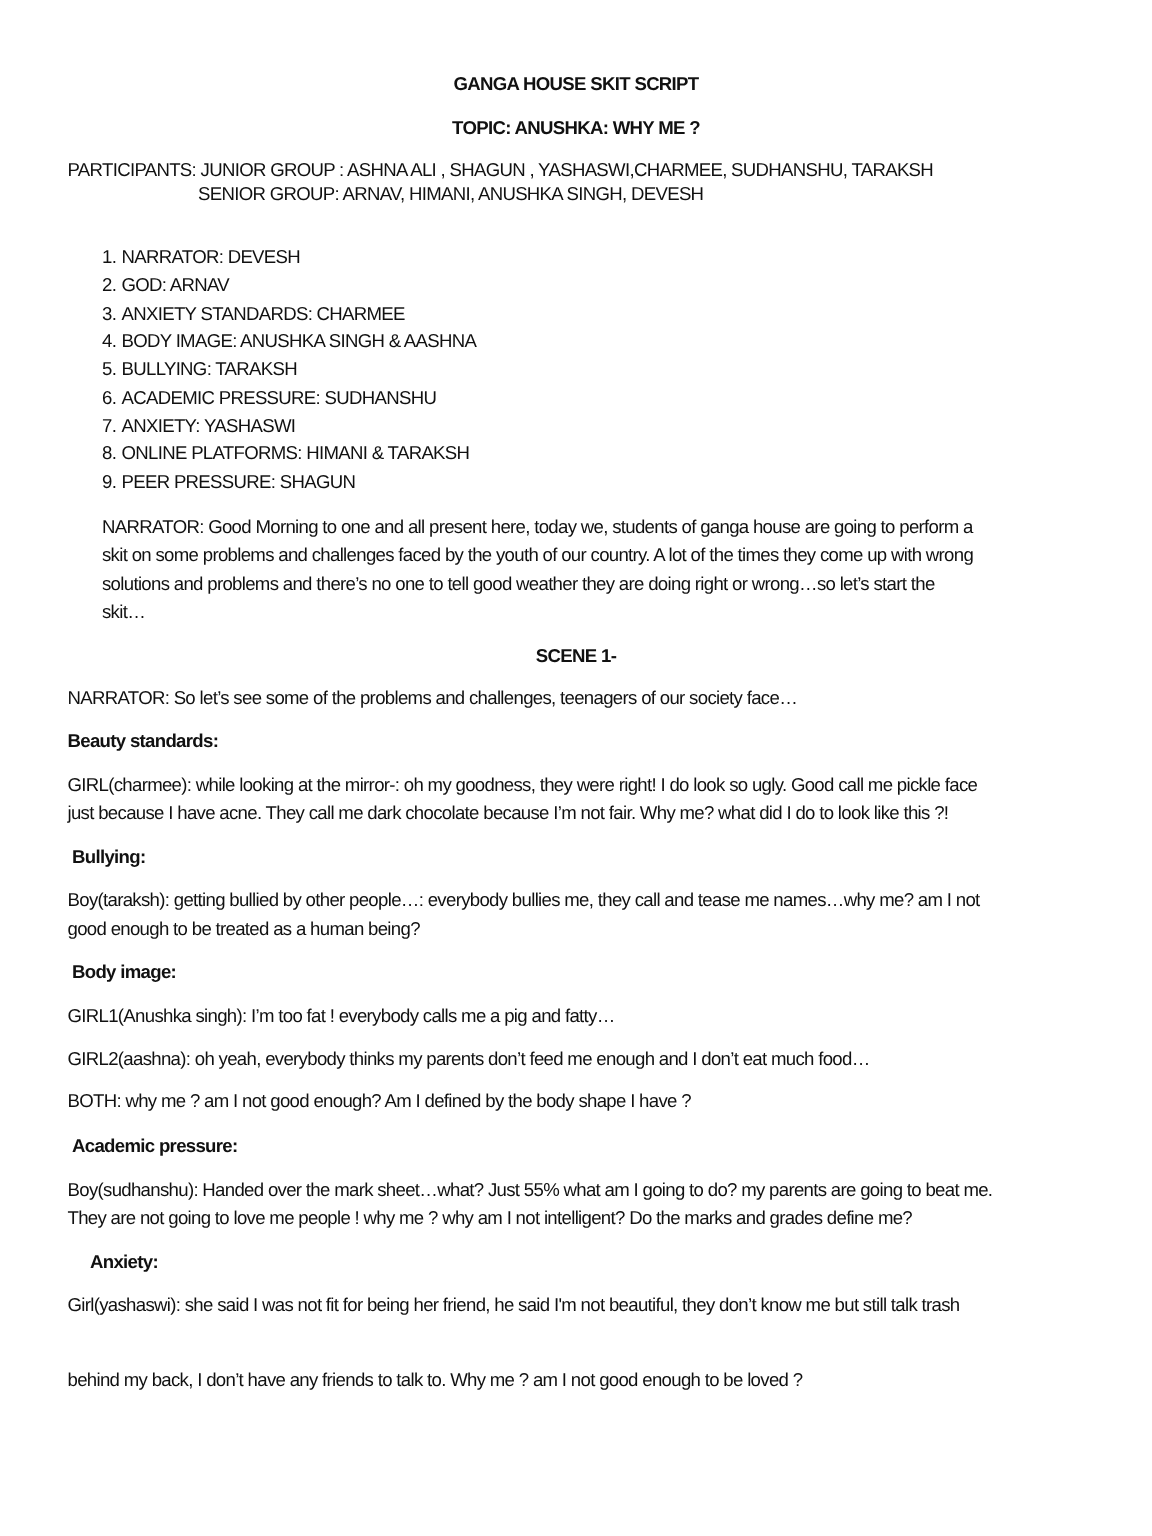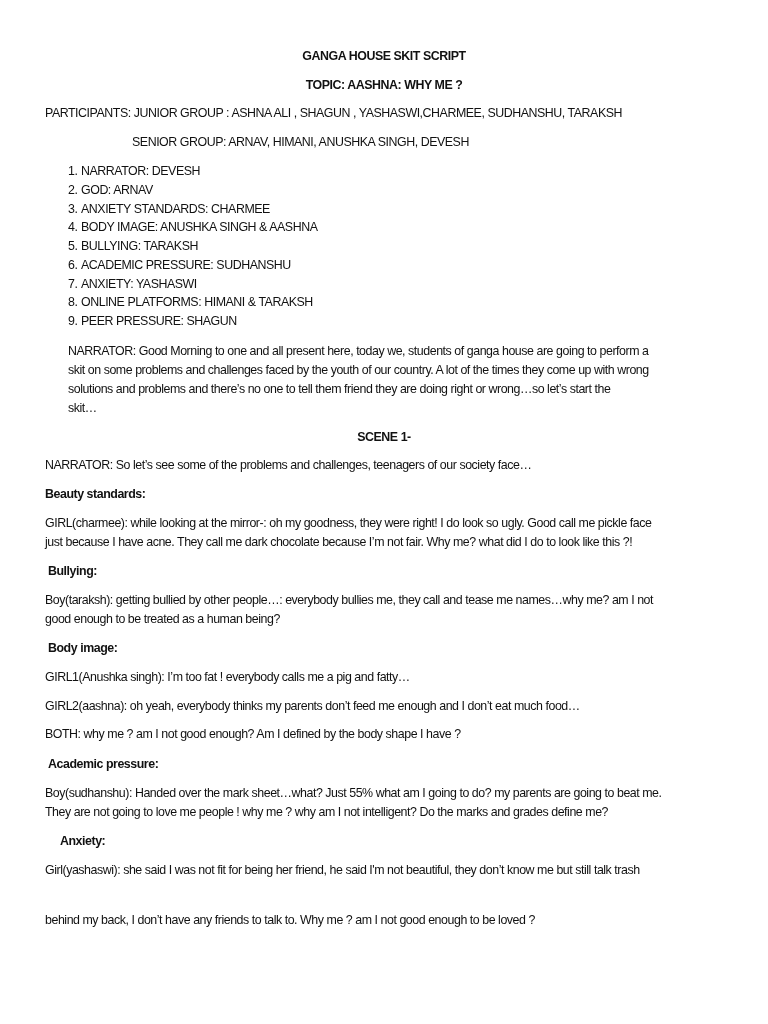--- a/index.html
+++ b/index.html
@@ -11,24 +11,24 @@
   .b { font-weight: bold; }
   .list-num { position: absolute; left: 68px; width: 20px; }
   .list-txt { position: absolute; left: 81px; }
 </style>
 </head>
 <body>
 
 <div>
 
   <div class="ln c b" style="top:47px">GANGA HOUSE SKIT SCRIPT</div>
-  <div class="ln c b" style="top:76px">TOPIC: AASHNA: WHY ME ?</div>
+  <div class="ln c b" style="top:76px">TOPIC: ANUSHKA: WHY ME ?</div>
 
   <div class="ln" style="top:104px">PARTICIPANTS: JUNIOR GROUP  : ASHNA ALI , SHAGUN , YASHASWI,CHARMEE, SUDHANSHU, TARAKSH</div>
-  <div class="ln" style="top:133px; left:132px">SENIOR GROUP: ARNAV, HIMANI, ANUSHKA SINGH, DEVESH</div>
+  <div class="ln" style="top:120px; left:132px">SENIOR GROUP: ARNAV, HIMANI, ANUSHKA SINGH, DEVESH</div>
 
   <div>
     <div class="ln" style="top:162px; left:0">
       <span class="list-num">1.</span>
       <span class="list-txt">NARRATOR: DEVESH</span>
     </div>
     <div class="ln" style="top:181px; left:0">
       <span class="list-num">2.</span>
       <span class="list-txt">GOD: ARNAV</span>
     </div>
@@ -58,21 +58,21 @@
     </div>
     <div class="ln" style="top:312px; left:0">
       <span class="list-num">9.</span>
       <span class="list-txt">PEER PRESSURE: SHAGUN</span>
     </div>
   </div>
 
   <div>
     <div class="ln" style="top:342px; left:68px">NARRATOR: Good Morning to one and all present here, today we, students of ganga house are going to perform a</div>
     <div class="ln" style="top:361px; left:68px">skit on some problems and challenges faced by the youth of our country. A lot of the times they come up with wrong</div>
-    <div class="ln" style="top:380px; left:68px">solutions and problems and there’s no one to tell them friend they are doing right or wrong…so let’s start the</div>
+    <div class="ln" style="top:380px; left:68px">solutions and problems and there’s no one to tell good weather they are doing right or wrong…so let’s start the</div>
     <div class="ln" style="top:399px; left:68px">skit…</div>
   </div>
 
   <div class="ln c b" style="top:428px">SCENE 1-</div>
   <div class="ln" style="top:456px">NARRATOR: So let’s see some of the problems and challenges, teenagers of our society face…</div>
 
   <div class="ln b" style="top:485px">Beauty standards:</div>
   <div class="ln" style="top:514px">GIRL(charmee): while looking at the mirror-: oh my goodness, they were right! I do look so ugly. Good call me pickle face</div>
   <div class="ln" style="top:533px">just because I have acne. They call me dark chocolate because I’m not fair. Why me? what did I do to look like this ?!</div>
 

